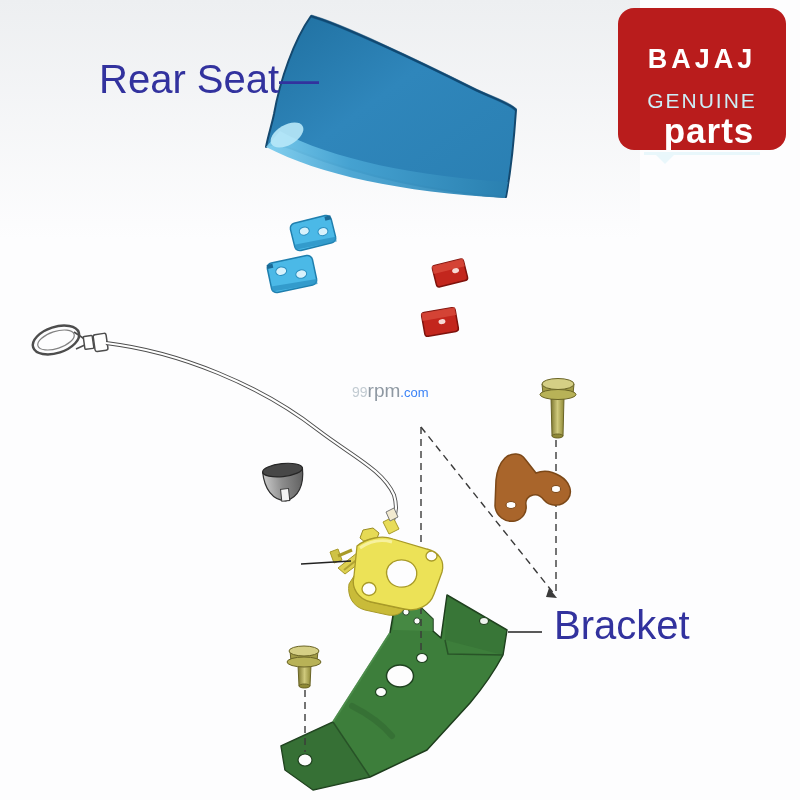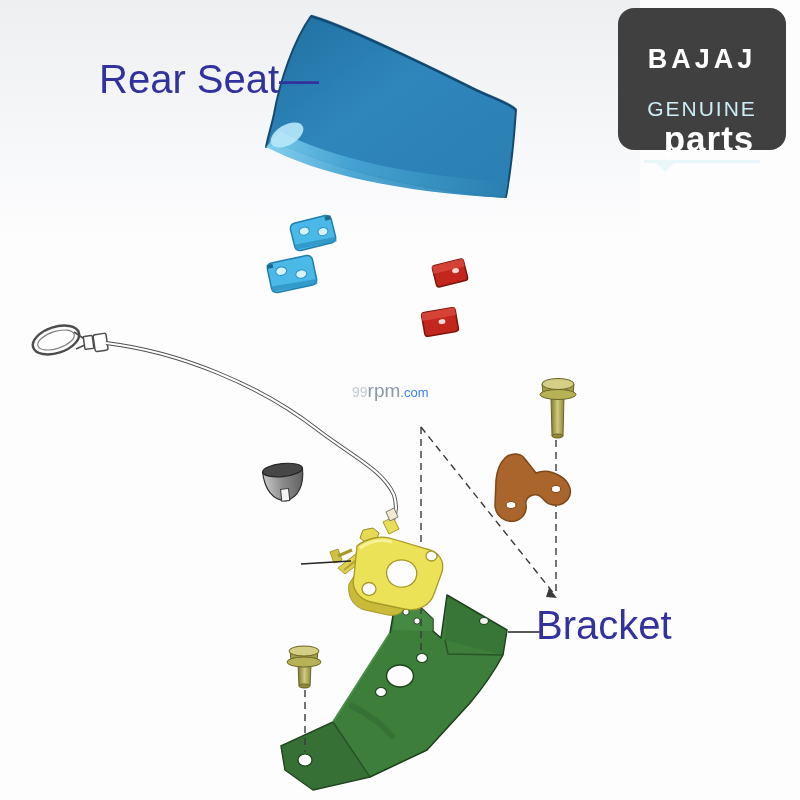--- a/index.html
+++ b/index.html
@@ -10,24 +10,24 @@
   svg{position:absolute;left:0;top:0;}
   .lbl{position:absolute;color:#32329e;font-size:40px;line-height:1.05;white-space:nowrap;}
   #dampers-label{font-size:38px;}
   
   #watermark{position:absolute;left:352px;top:380px;white-space:nowrap;}
   #watermark .wm-num{font-size:14px;color:#c2cbd2;font-weight:400;}
   #watermark .wm-rpm{font-size:19px;color:#8e98a2;font-weight:400;}
   #watermark .wm-com{font-size:13px;color:#3b82f6;font-weight:400;}
   
   #badge{position:absolute;left:618px;top:8px;width:168px;height:142px;border-radius:16px;
-         background:#404040;text-align:center;}
+         background:#b91c1c;text-align:center;}
   #badge .brand{margin-top:36px;color:#ffffff;font-weight:700;font-size:27px;
                 letter-spacing:4px;line-height:30px;}
-  #badge .genuine{margin-top:23px;color:#cdeef6;font-weight:400;font-size:21px;
+  #badge .genuine{margin-top:15px;color:#cdeef6;font-weight:400;font-size:21px;
                   letter-spacing:2px;line-height:24px;}
   #badge .partsword{margin-top:1px;color:#ffffff;font-weight:700;font-size:35px;
                     letter-spacing:1px;line-height:34px;padding-left:14px;}
   #badge .underline{position:relative;margin:4px auto 0;width:116px;height:3px;background:#e9f7fb;}
   #badge .underline .arrow{position:absolute;left:12px;top:3px;width:0;height:0;
         border-left:9px solid transparent;border-right:9px solid transparent;
         border-top:9px solid #e9f7fb;}
 </style>
 </head>
 <body>
@@ -184,21 +184,21 @@
                C514,140 511,170 506,197 C440,193 360,176 300,152
                C283,145 271,143 266,147 C268,136 272,124 274,114
                C280,80 294,40 311,16 Z" fill="url(#seatGrad)" stroke="#14486e" stroke-width="2" stroke-linejoin="round"></path>
       <path d="M266,147 C320,175 400,192 505,198 L508,182 C420,177 330,159 280,131 Z" fill="url(#seatFront)" opacity="0.95"></path>
       <ellipse cx="287" cy="135" rx="18" ry="10" transform="rotate(-30 287 135)" fill="#b8e8f8" opacity="0.9"></ellipse>
       <path d="M311,16 C340,24 420,62 472,88 C492,98 510,103 516,110" stroke="#0e4a74" stroke-width="3" fill="none" opacity="0.6"></path>
     </g>
   </svg>
 
   <div class="lbl" id="rear-seat-label" style="left:99px;top:24px;margin-top:34px;">Rear Seat—</div>
-  <div class="lbl" id="bracket-label" style="left:536px;top:604px;">Bracket</div>
+  <div class="lbl" id="bracket-label" style="left:554px;top:604px;">Bracket</div>
 
   <div id="watermark">
     <span class="wm-num">99</span><span class="wm-rpm">rpm</span><span class="wm-com">.com</span>
   </div>
 
   <div id="badge">
     <div class="brand">BAJAJ</div>
     <div class="genuine">GENUINE</div>
     <div class="partsword">parts</div>
     <div class="underline">

